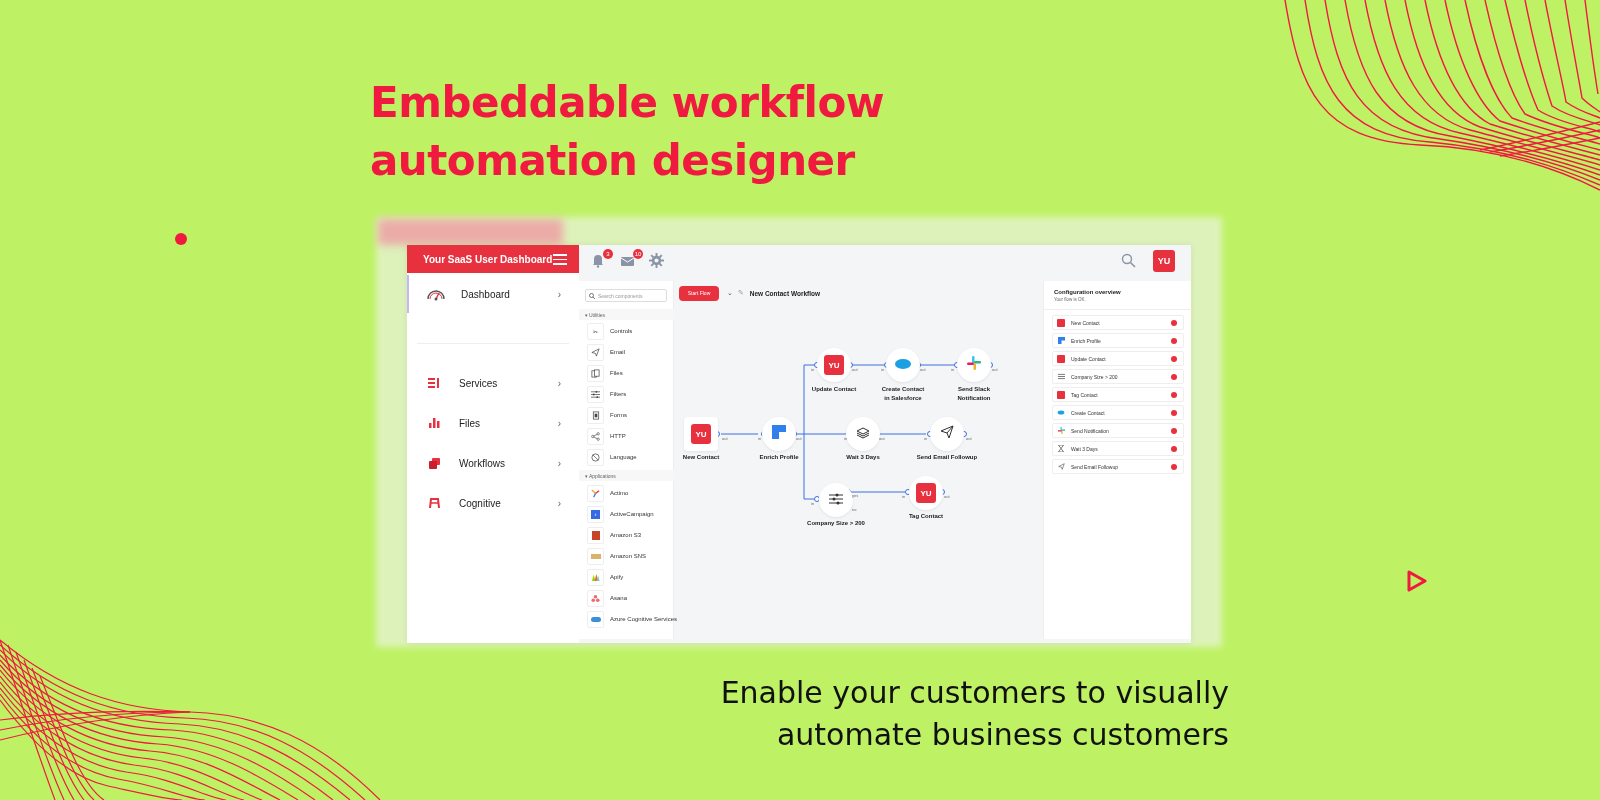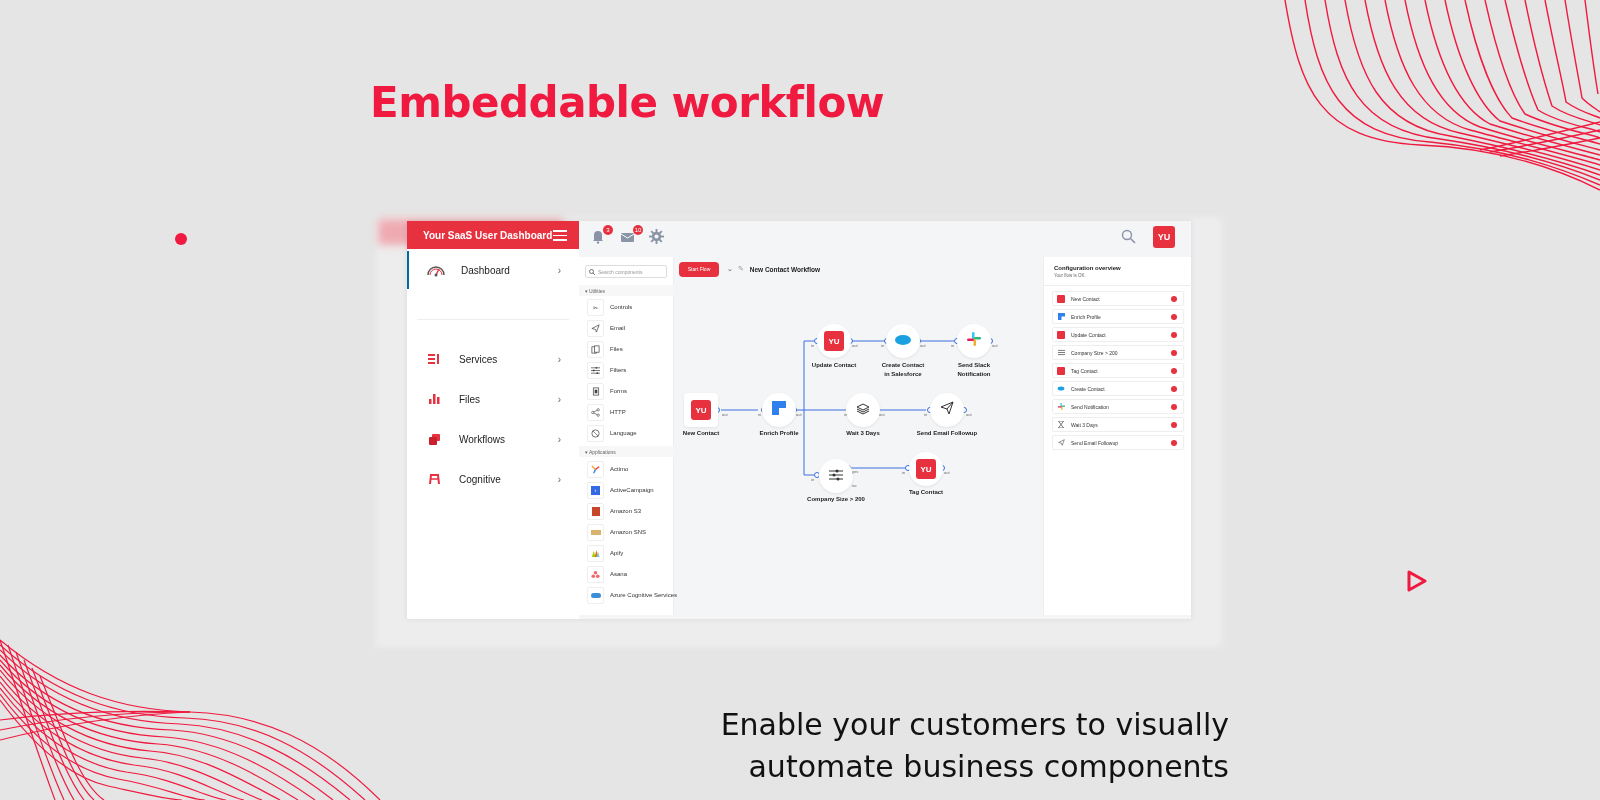--- a/index.html
+++ b/index.html
@@ -1,35 +1,35 @@
 <!DOCTYPE html>
 <html><head>
 <meta charset="utf-8">
 <style>
 *{box-sizing:border-box;margin:0;padding:0}
 html,body{width:1600px;height:800px;overflow:hidden;background:#fff;font-family:"Liberation Sans",sans-serif;color:#222}
-.stage{position:relative;width:1600px;height:800px;overflow:hidden;background:#e5e5e5}
+.stage{position:relative;width:1600px;height:800px;overflow:hidden;background:#bef264}
 .waves{position:absolute;left:0;top:0;width:1600px;height:800px;pointer-events:none}
 .headline{position:absolute;left:370px;top:74px;font-family:"DejaVu Sans",sans-serif;font-weight:bold;font-size:42px;line-height:58px;color:#f0193f;letter-spacing:-0.5px}
-.subline{position:absolute;right:371px;top:704px;width:600px;text-align:right;font-family:"DejaVu Sans",sans-serif;font-size:30px;line-height:42px;color:#111}
+.subline{position:absolute;right:371px;top:672px;width:600px;text-align:right;font-family:"DejaVu Sans",sans-serif;font-size:30px;line-height:42px;color:#111}
 .dot{position:absolute;left:175px;top:233px;width:12px;height:12px;border-radius:50%;background:#f0193f}
 .play{position:absolute;left:1408px;top:570px;width:22px;height:22px}
 
 .blur-bg{position:absolute;left:376px;top:217px;width:846px;height:430px;background:#f3f3f3;filter:blur(3px);opacity:.6}
 .blur-bar{position:absolute;left:378px;top:219px;width:185px;height:26px;background:#ef9aa3;filter:blur(4px);opacity:.8}
-.dash{position:absolute;left:407px;top:221px;width:784px;height:398px;background:#f4f5f7;box-shadow:0 0 6px rgba(0,0,0,.08)}
+.dash{position:absolute;left:407px;top:245px;width:784px;height:398px;background:#f4f5f7;box-shadow:0 0 6px rgba(0,0,0,.08)}
 .brand{position:absolute;left:0;top:0;width:172px;height:28px;background:#e8313f;color:#fff;font-size:10px;font-weight:bold;display:flex;align-items:center;padding-left:16px}
 .brand .menu{position:absolute;right:12px;top:9px;width:14px;height:10px}
 .brand .menu i{display:block;height:1.5px;background:#fff;margin-bottom:3px}
 .side{position:absolute;left:0;top:28px;width:172px;height:370px;background:#fff}
 .side-item{position:absolute;left:0;width:172px;height:38px;display:flex;align-items:center;font-size:10px;color:#222}
 .side-item .ic{position:absolute;left:16px;width:22px;height:22px;display:flex;align-items:center;justify-content:center}
 .side-item .lbl{position:absolute;left:52px}
 .side-item .chev{position:absolute;right:18px;font-size:10px;color:#666}
-.side-item.active{border-left:2px solid #0369a1}
+.side-item.active{border-left:2px solid #c4b5fd}
 .side-item.bold .lbl{font-weight:normal}
 .side-sep{position:absolute;left:10px;top:70px;width:152px;height:1px;background:#eee}
 .topbar{position:absolute;left:172px;top:0;width:612px;height:32px;display:flex;align-items:center}
 .tb-ic{position:absolute;top:8px;width:16px;height:16px}
 .badge{position:absolute;top:-4px;right:-6px;width:10px;height:10px;border-radius:50%;background:#e8313f;color:#fff;font-size:6px;display:flex;align-items:center;justify-content:center}
 .avatar{position:absolute;right:16px;top:5px;width:22px;height:22px;background:#e8313f;border-radius:3px;color:#fff;font-size:9px;font-weight:bold;display:flex;align-items:center;justify-content:center}
 .search-top{position:absolute;right:54px;top:8px;width:16px;height:16px}
 
 .comp{position:absolute;left:172px;top:36px;width:95px;height:358px;background:#fff;border-right:1px solid #eee}
 .comp-search{position:absolute;left:6px;top:8px;width:82px;height:13px;border:1px solid #ddd;border-radius:2px;font-size:5px;color:#999;display:flex;align-items:center;padding-left:12px}
@@ -105,20 +105,21 @@
       <path d="M32 668 C52 720 72 780 94 800"></path>
       <path d="M40 676 C60 725 80 785 104 800"></path>
       <path d="M0 740 C60 725 120 715 190 712"></path>
       <path d="M0 730 C60 718 120 712 190 712"></path>
       <path d="M0 720 C60 712 120 710 190 712"></path>
     </g>
   </svg>
 
   <div class="headline">
     <div>Embeddable workflow</div>
+    <div>automation designer</div>
   </div>
 
   <div class="dot"></div>
 
   <svg class="play" viewBox="0 0 22 22" style="left:1406px;top:570px">
     <path d="M3 2 L19 11 L3 20 Z" fill="none" stroke="#f0193f" stroke-width="3" stroke-linejoin="round"></path>
   </svg>
 
   <div class="blur-bg"></div>
   <div class="blur-bar"></div>
@@ -575,15 +576,15 @@
             </svg>
           </span>
           <span>Send Email Followup</span>
           <span class="ok"></span>
         </div>
     </div>
   </div>
 
   <div class="subline">
     <div>Enable your customers to visually</div>
-    <div>automate business components</div>
+    <div>automate business customers</div>
   </div>
 </div>
 
 </body></html>

